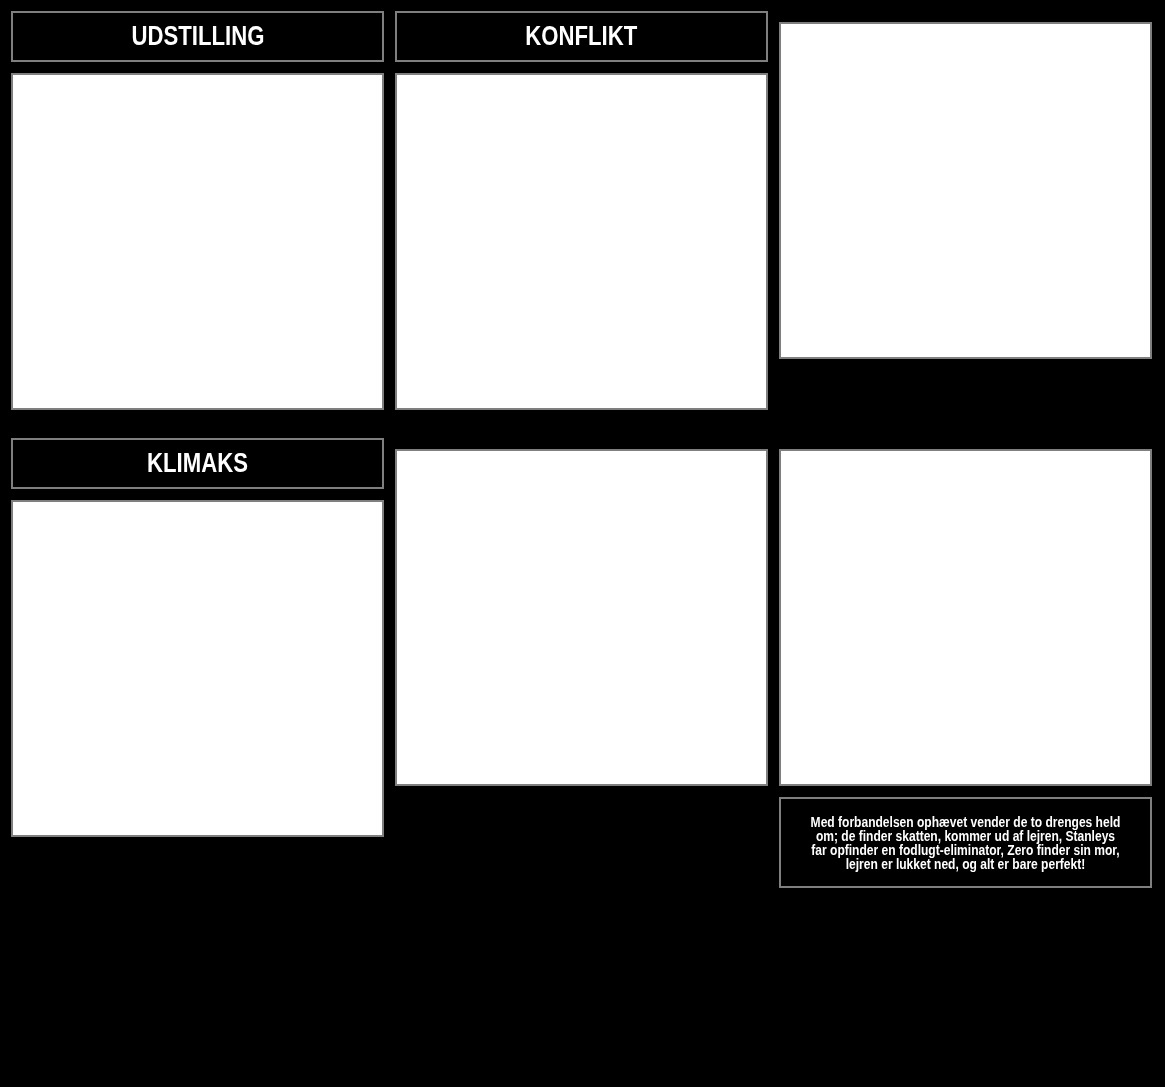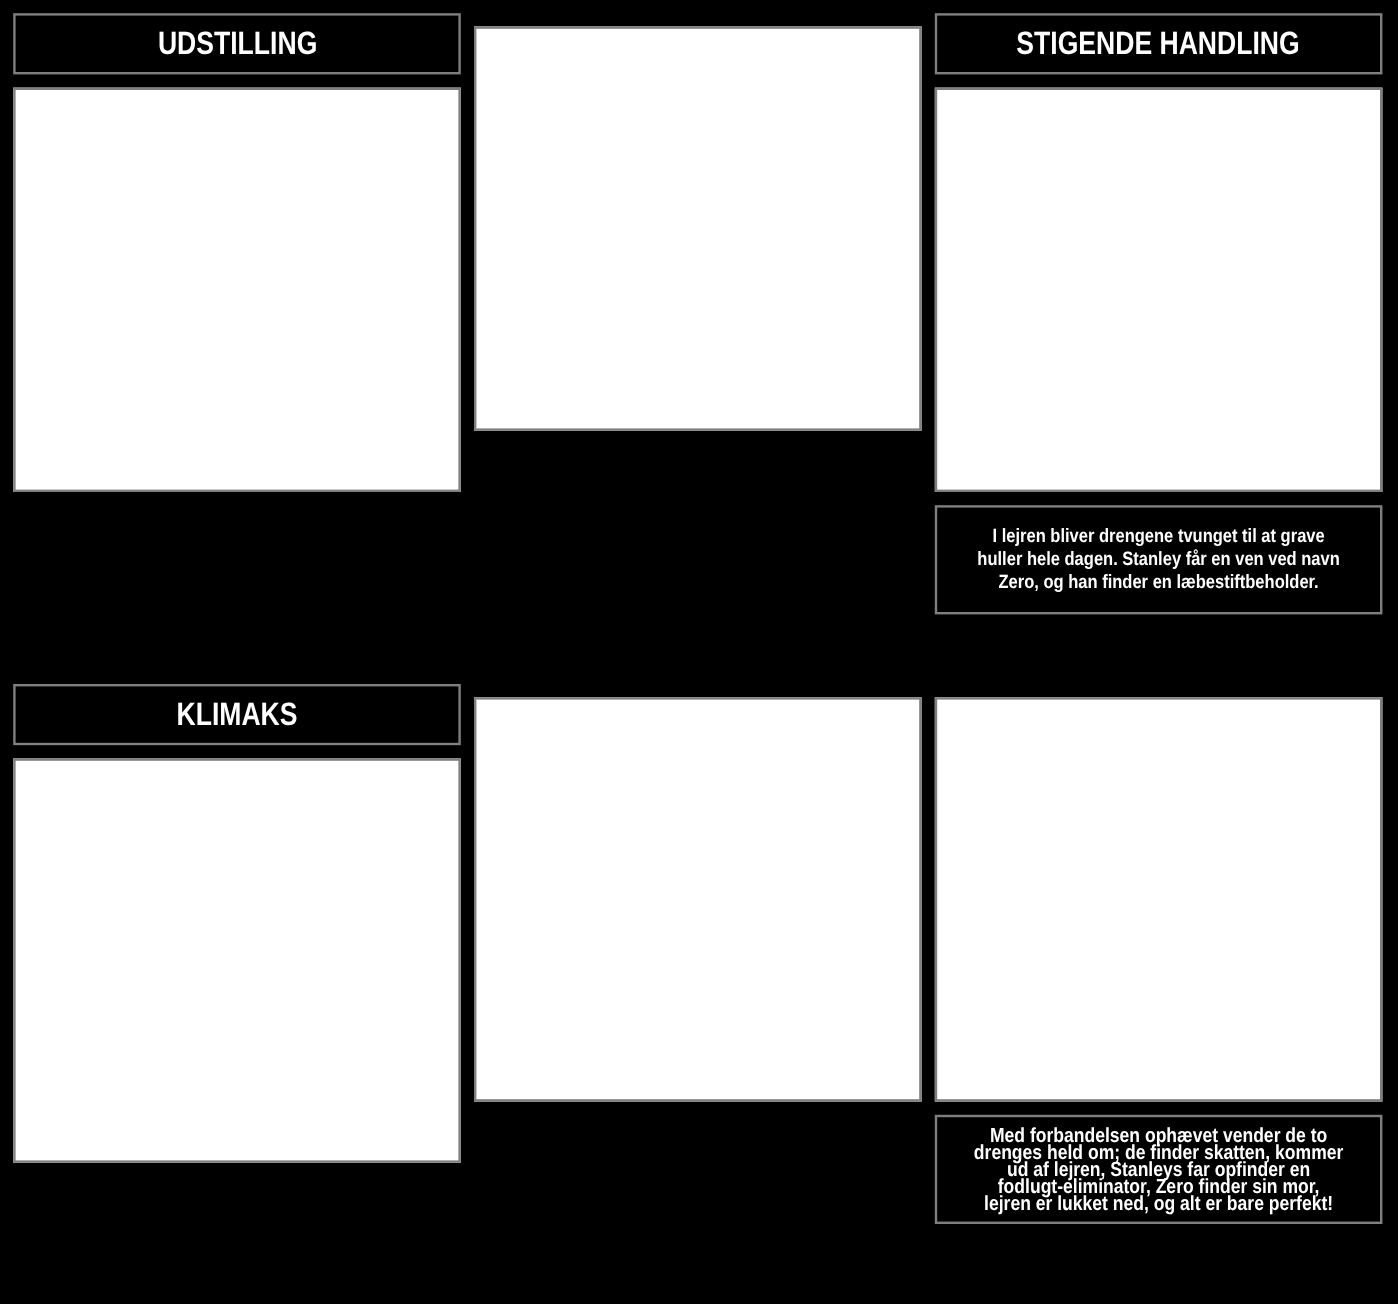--- a/index.html
+++ b/index.html
@@ -19,21 +19,21 @@
       left: 11px;
       top: 11px;
       width: 1142px;
     }
     .row {
       display: grid;
       grid-template-columns: 373px 373px 373px;
       column-gap: 11px;
     }
     .row.second {
-      margin-top: 58px;
+      margin-top: 28px;
     }
     .cell {
       display: flex;
       flex-direction: column;
       border-radius: 13px;
     }
     .header {
       box-sizing: border-box;
       height: 51px;
       border: 2px solid #7f7f7f;
@@ -74,49 +74,46 @@
       font-weight: bold;
       font-size: 16px;
       line-height: 19px;
     }
     .caption span {
       display: inline-block;
       transform: scaleX(0.86);
       width: 116%;
     }
     .caption.small {
-      font-size: 17px;
+      font-size: 14px;
       line-height: 14px;
     }
     .caption.small span {
       width: 114%;
     }
   </style>
 </head>
 <body>
 
 <div class="board">
   <div class="row first">
     <div class="cell">
       <div class="header">
         <span>UDSTILLING</span>
       </div>
       <div class="image-panel"></div>
     </div>
     <div class="cell">
+      <div class="header">
+        <span>KONFLIKT</span>
+      </div>
       <div class="image-panel"></div>
     </div>
     <div class="cell">
-      <div class="header">
-        <span>STIGENDE HANDLING</span>
-      </div>
       <div class="image-panel"></div>
-      <div class="caption">
-        <span>I lejren bliver drengene tvunget til at grave huller hele dagen. Stanley får en ven ved navn Zero, og han finder en læbestiftbeholder.</span>
-      </div>
     </div>
   </div>
 
   <div class="row second">
     <div class="cell">
       <div class="header">
         <span>KLIMAKS</span>
       </div>
       <div class="image-panel"></div>
     </div>

